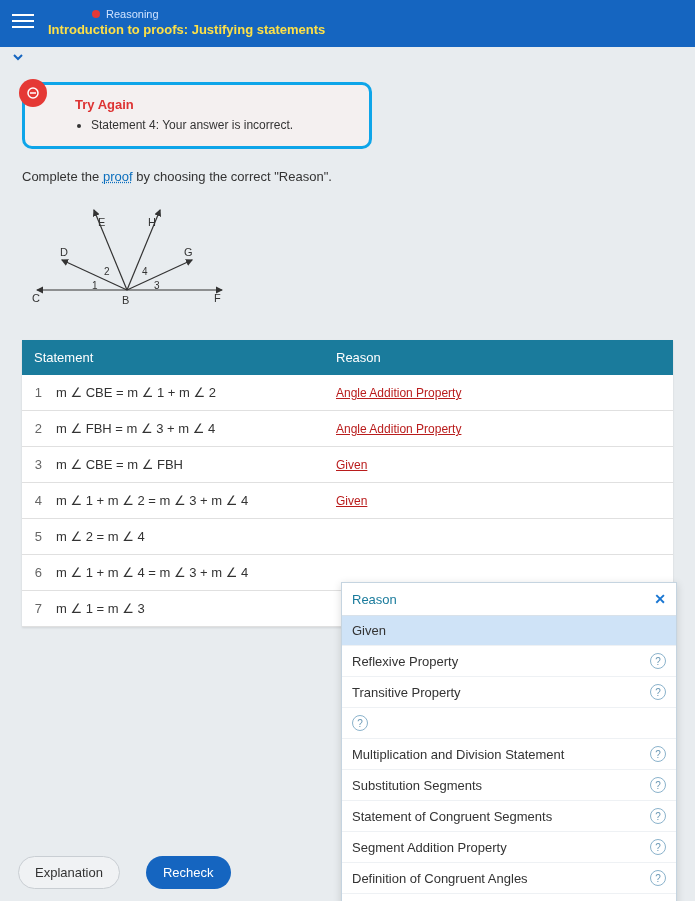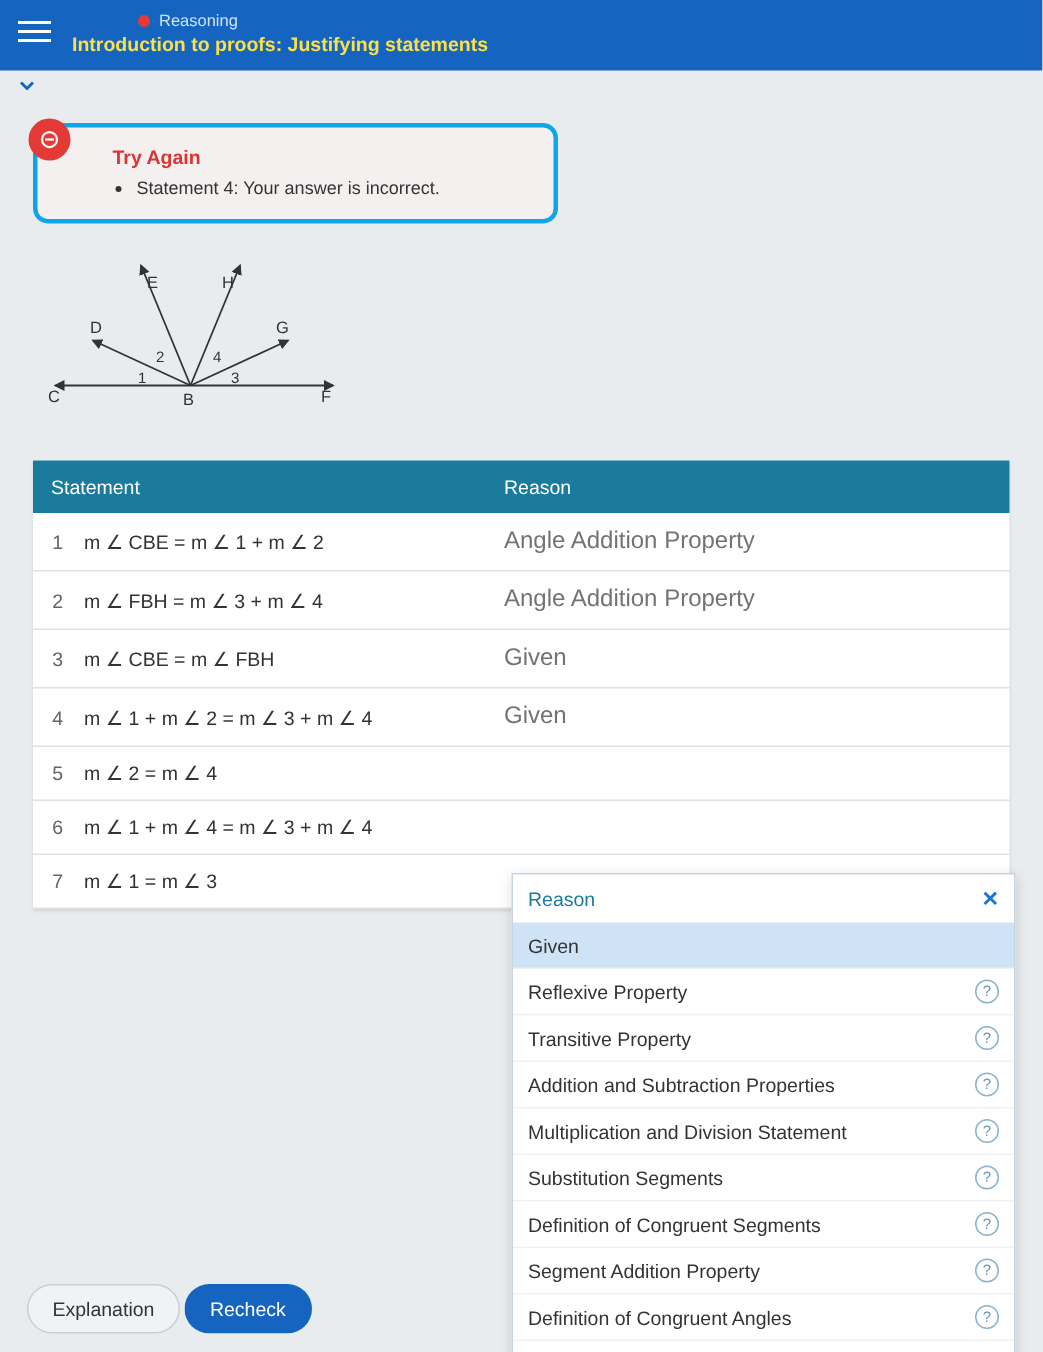--- a/index.html
+++ b/index.html
@@ -79,21 +79,21 @@
     font-size:13px;
   }
   .proof-table td {
     padding:10px 12px;
     border-bottom:1px solid #e0e0e0;
     font-size:13px;
     vertical-align: middle;
   }
   .proof-table td.num { width:22px; color:#666; text-align:right; padding-right:2px;}
   .proof-table td.stmt { width: 280px; }
-  .proof-table td.reason a { color:#737373; cursor:pointer; font-size:16px;}
+  .proof-table td.reason a { color:#b91c1c; text-decoration:underline; cursor:pointer; font-size:12px;}
   
   .dropdown {
     position:absolute;
     right: 18px;
     top: 582px;
     width: 336px;
     background:#fff;
     border:1px solid #c5d4e0;
     box-shadow: 0 2px 8px rgba(0,0,0,0.15);
     z-index: 50;
@@ -118,21 +118,21 @@
   .help-q {
     width:16px; height:16px; border-radius:50%;
     border:1px solid #8bb3cc; color:#6a98b5;
     font-size:10px; display:flex; align-items:center; justify-content:center;
   }
   
   .footer-btns {
     position:absolute;
     left:18px;
     bottom: 12px;
-    display:flex; gap:3px;
+    display:flex; gap:26px;
   }
   .btn {
     padding:8px 16px; border-radius:18px; font-size:13px; cursor:pointer;
     border:1px solid transparent;
   }
   .btn-outline { background:#f0f2f4; border-color:#c9ced3; color:#333; }
   .btn-primary { background:#1565c0; color:#fff; }
 </style>
 </head>
 <body>
@@ -163,20 +163,23 @@
           <circle cx="7" cy="7" r="5" fill="none" stroke="#fff" stroke-width="1.5"></circle>
           <line x1="4" y1="7" x2="10" y2="7" stroke="#fff" stroke-width="1.5"></line>
         </svg>
     </div>
     <h3>Try Again</h3>
     <ul>
         <li>Statement 4: Your answer is incorrect.</li>
       </ul>
   </div>
 
+  <div class="instruction">
+    <span>Complete the </span><span class="link">proof</span><span> by choosing the correct "Reason".</span>
+  </div>
 
   <div class="figure-row">
     <div class="diagram">
       <svg width="200" height="110" viewBox="0 0 200 110">
         <defs>
           <marker id="arr" markerWidth="6" markerHeight="6" refX="5" refY="3" orient="auto">
             <path d="M0,0 L6,3 L0,6 Z" fill="#333"></path>
           </marker>
         </defs>
 
@@ -259,33 +262,32 @@
   </div>
   <div class="dropdown-item">
     <span>Reflexive Property</span>
     <span class="help-q">?</span>
   </div>
   <div class="dropdown-item">
     <span>Transitive Property</span>
     <span class="help-q">?</span>
   </div>
   <div class="dropdown-item">
-    <span>Addition and Subtraction Properties</span>
     <span class="help-q">?</span>
   </div>
   <div class="dropdown-item">
     <span>Multiplication and Division Statement</span>
     <span class="help-q">?</span>
   </div>
   <div class="dropdown-item">
     <span>Substitution Segments</span>
     <span class="help-q">?</span>
   </div>
   <div class="dropdown-item">
-    <span>Definition of Congruent Segments</span>
+    <span>Statement of Congruent Segments</span>
     <span class="help-q">?</span>
   </div>
   <div class="dropdown-item">
     <span>Segment Addition Property</span>
     <span class="help-q">?</span>
   </div>
   <div class="dropdown-item">
     <span>Definition of Congruent Angles</span>
     <span class="help-q">?</span>
   </div>

